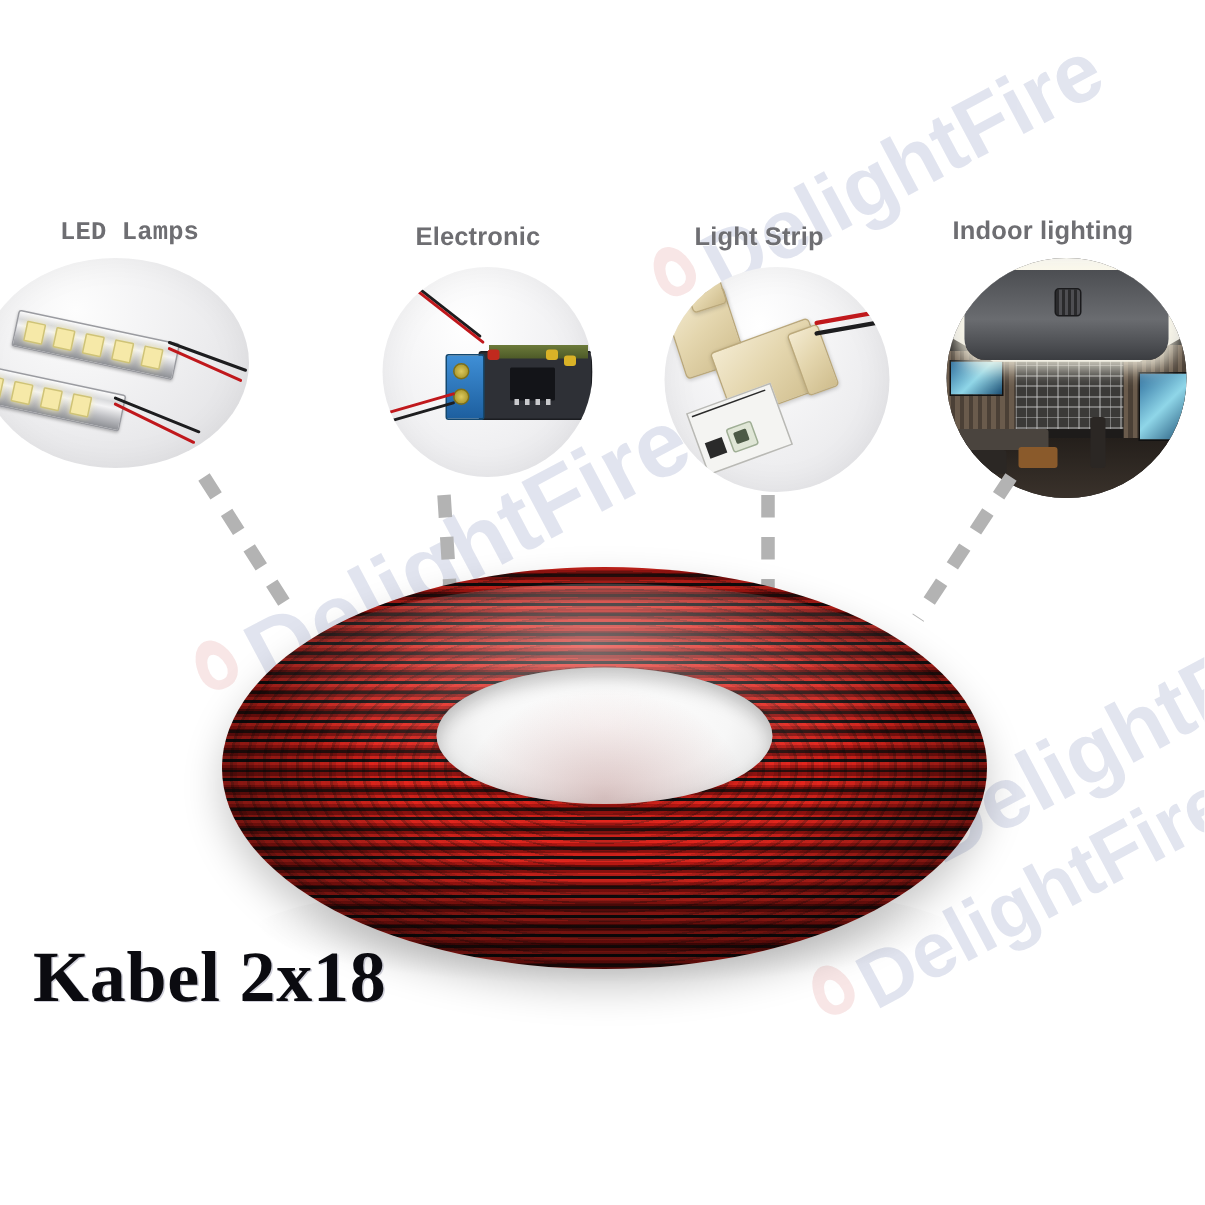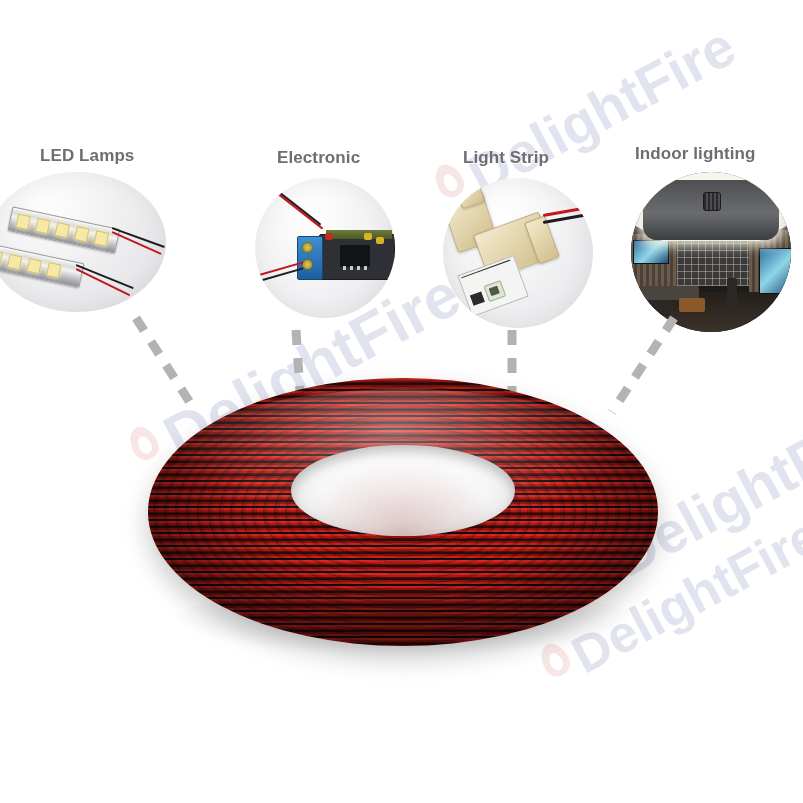--- a/index.html
+++ b/index.html
@@ -361,21 +361,21 @@
 
         <div class="ledbar" style="left:-6px; top:70px; width:100px; transform:rotate(12deg);">
           <i style="left:6px"></i>
             <i style="left:26px"></i>
             <i style="left:46px"></i>
             <i style="left:66px"></i>
         </div>
         <div class="wireK" style="left:88px; top:92px; width:62px; transform:rotate(22deg);"></div>
         <div class="wireR" style="left:88px; top:96px; width:60px; transform:rotate(26deg);"></div>
       </div>
-      <span class="thumb-label" style="left:52px; top:-26px;">LED Lamps</span>
+      <span class="thumb-label" style="left:52px; top:-26px;font-family:Liberation Mono, monospace;">LED Lamps</span>
     </div>
 
     <div class="thumb" id="thumb2" style="left:255px; top:178px; width:140px; height:140px;">
       <div class="circle">
 
         <div class="wireK" style="left:6px; top:24px; width:42px; transform:rotate(-38deg);"></div>
         <div class="wireR" style="left:10px; top:24px; width:42px; transform:rotate(-38deg);"></div>
         <div class="wireK" style="left:20px; top:10px; width:58px; transform:rotate(38deg);"></div>
         <div class="wireR" style="left:22px; top:14px; width:58px; transform:rotate(38deg);"></div>
 
@@ -454,14 +454,15 @@
   </svg>
 
   <div id="coil">
     <div class="coil-body"></div>
     <div class="coil-rings"></div>
     <div class="coil-sheen"></div>
     <div class="coil-hole"></div>
     <div class="coil-front-shadow"></div>
   </div>
 
+  <div class="caption" id="cap-left">Kabel 2x18</div>
 
 </div>
 
 </body></html>

